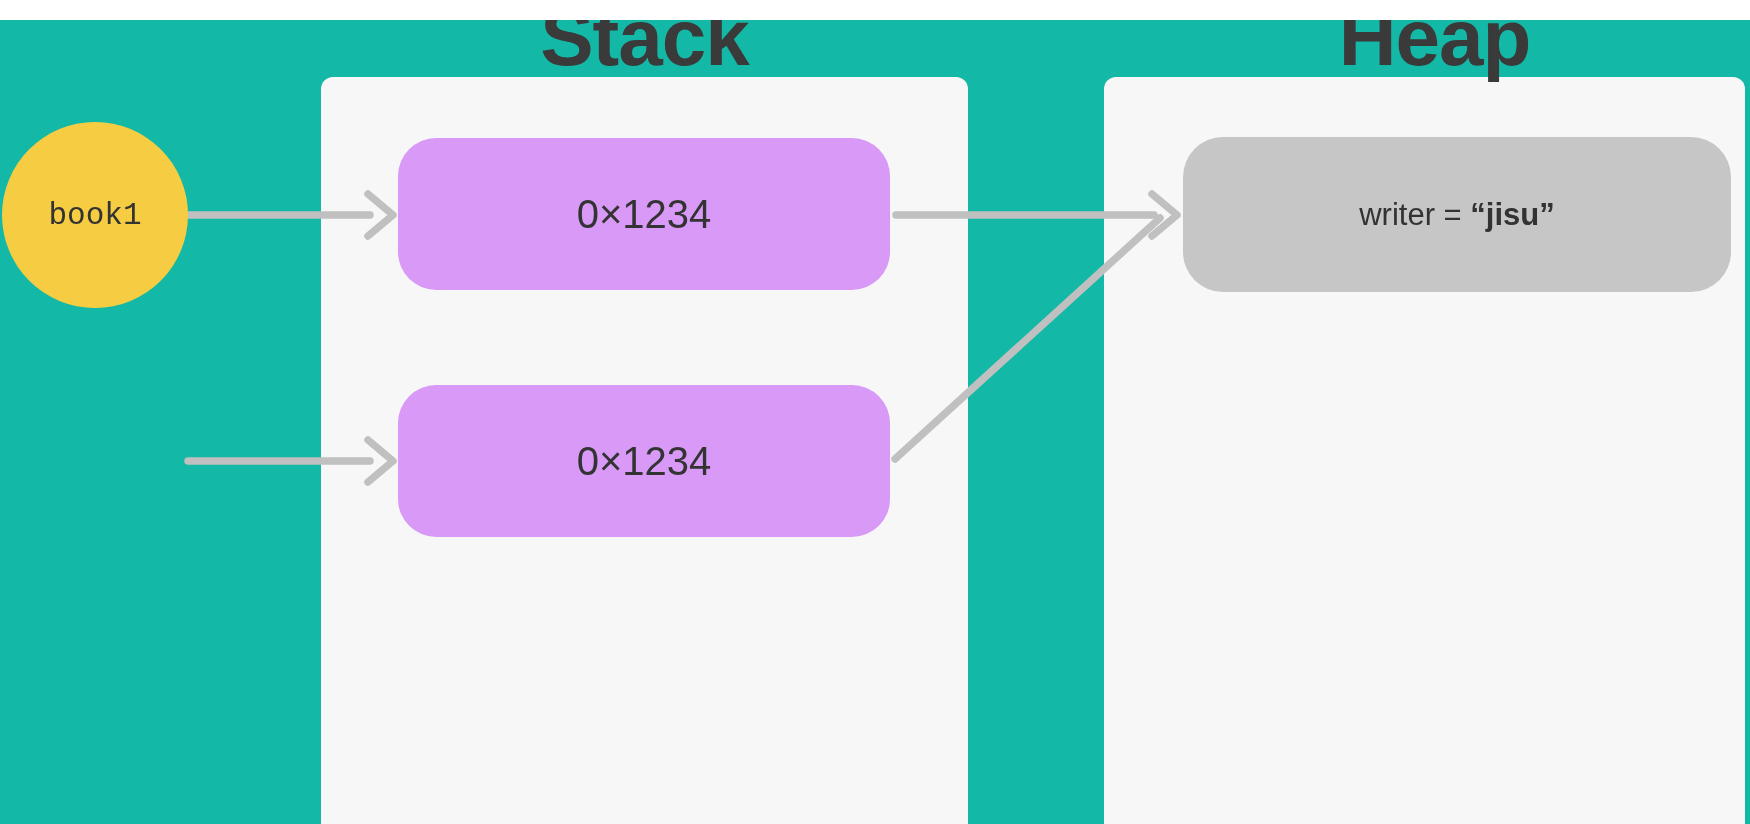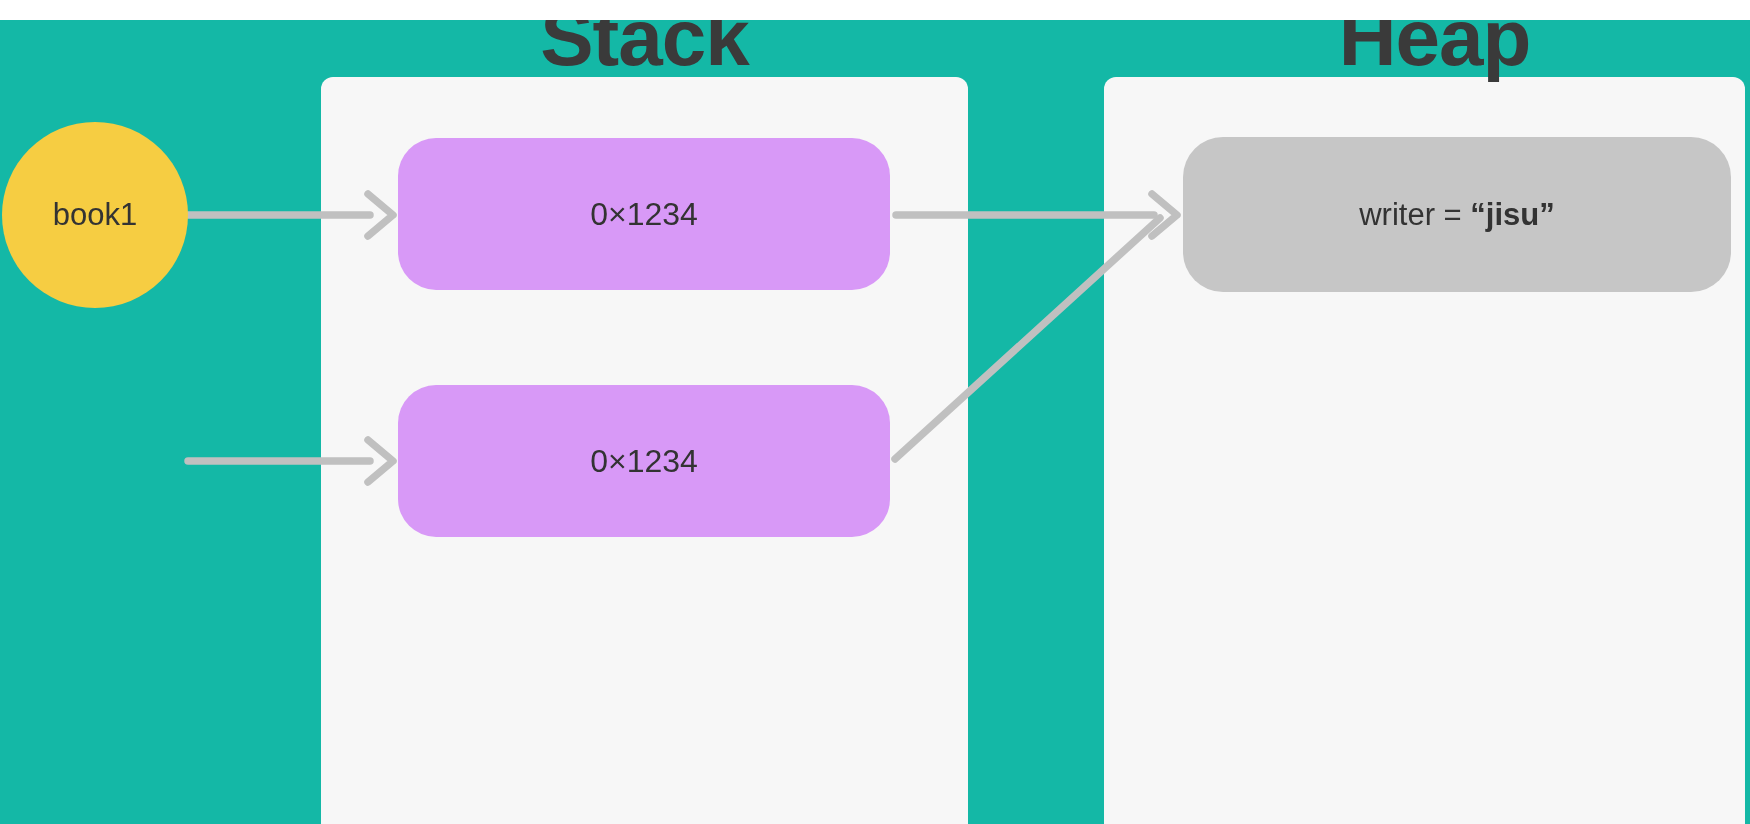--- a/index.html
+++ b/index.html
@@ -42,36 +42,37 @@
     background: var(--reference, #f6cd42);
     display: flex;
     align-items: center;
     justify-content: center;
   }
   #ref-book1 { top: 102px; }
   #ref-book2 { top: 348px; }
   .ref-label {
     font-size: 31px;
     color: var(--body-text, #323232);
+    font-family: Liberation Mono, monospace;
   }
   .pointer-box {
     position: absolute;
     left: 398px;
     width: 492px;
     height: 152px;
     border-radius: 38px;
     background: var(--pointer-box, #d899f7);
     display: flex;
     align-items: center;
     justify-content: center;
   }
   #stack-frame-1 { top: 118px; }
   #stack-frame-2 { top: 365px; }
   .pointer-value {
-    font-size: 32px;
+    font-size: 40px;
     color: var(--body-text, #3b3b3b);
   }
   .heap-box {
     position: absolute;
     left: 1183px;
     top: 117px;
     width: 548px;
     height: 155px;
     border-radius: 40px;
     background: var(--heap-box, #c6c6c6);

